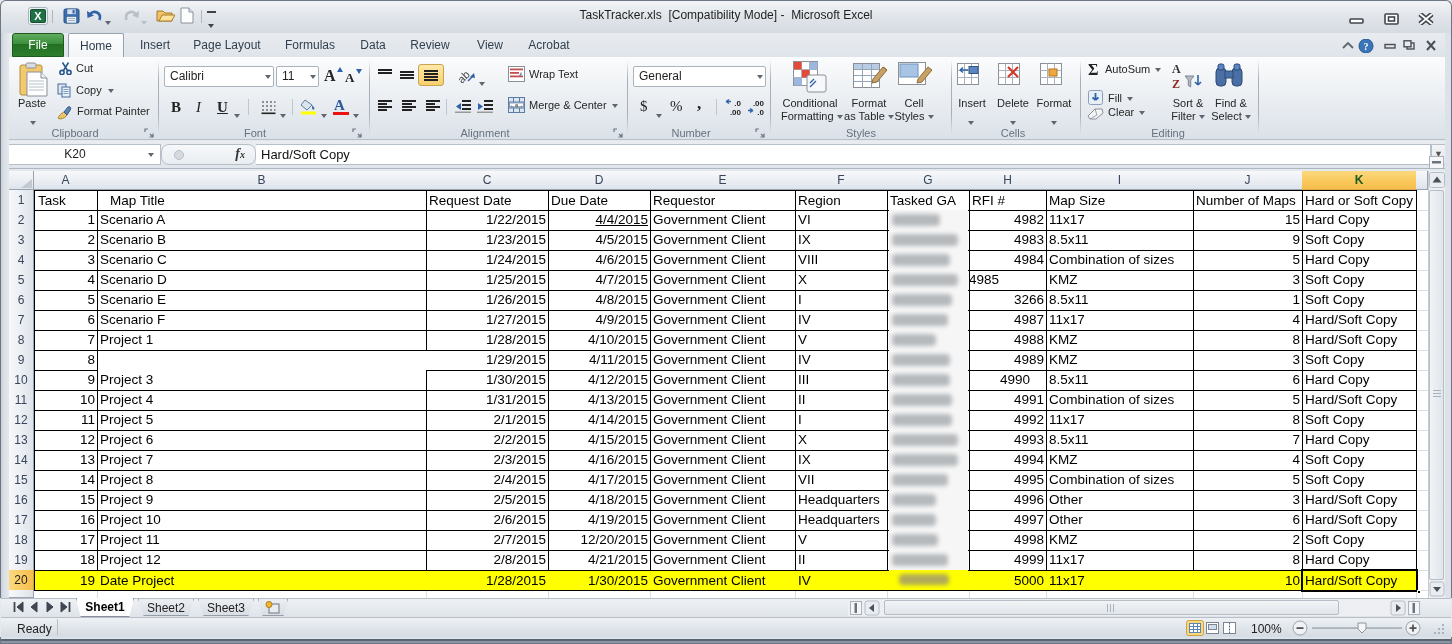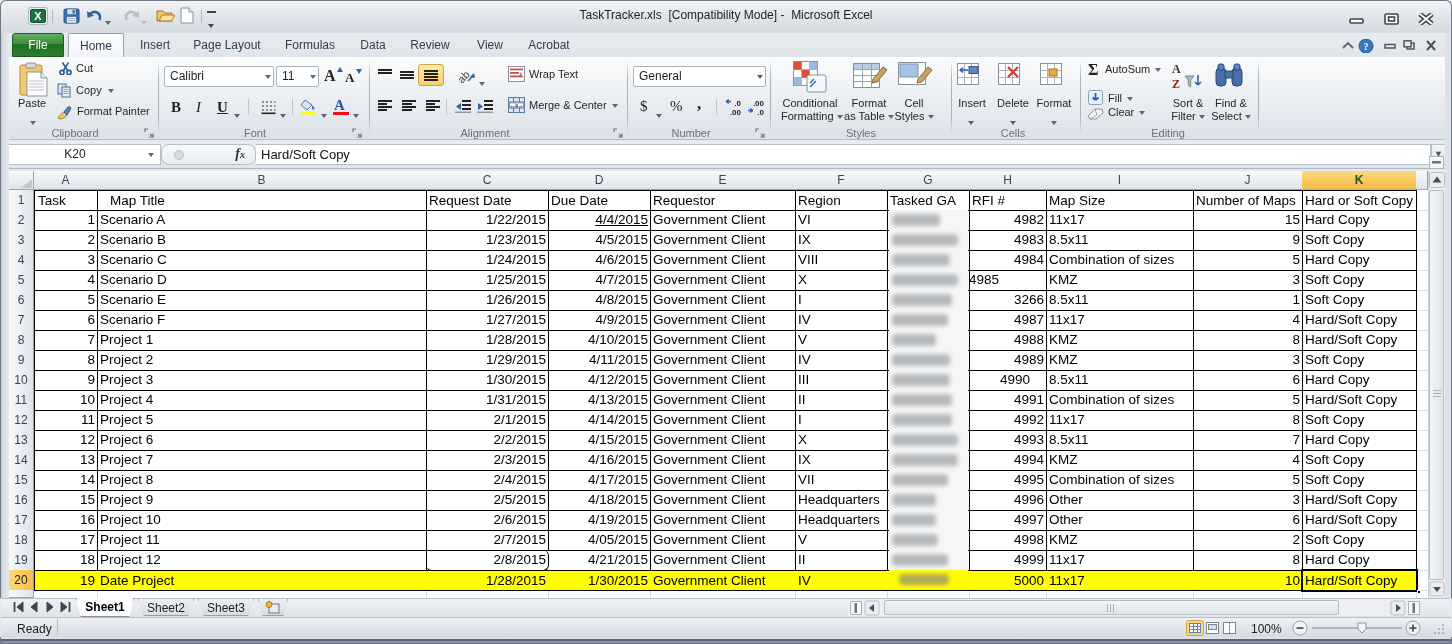--- a/index.html
+++ b/index.html
@@ -604,21 +604,20 @@
     <div class="cell" style="left:417px;top:159px;width:123px;height:21px;border-right:1px solid #000;border-bottom:1px solid #000;line-height:20px;text-align:right;padding-right:2px;">1/28/2015</div>
     <div class="cell" style="left:539px;top:159px;width:103px;height:21px;border-right:1px solid #000;border-bottom:1px solid #000;line-height:20px;text-align:right;padding-right:2px;">4/10/2015</div>
     <div class="cell" style="left:641px;top:159px;width:146px;height:21px;border-right:1px solid #000;border-bottom:1px solid #000;line-height:20px;text-align:left;padding-left:3px;">Government Client</div>
     <div class="cell" style="left:786px;top:159px;width:93px;height:21px;border-right:1px solid #000;border-bottom:1px solid #000;line-height:20px;text-align:left;padding-left:3px;">V</div>
     <div class="cell" style="left:878px;top:159px;width:83px;height:21px;border-right:1px solid #000;border-bottom:1px solid #000;line-height:20px;text-align:left;padding-left:3px;"></div>
     <div class="cell" style="left:960px;top:159px;width:78px;height:21px;border-right:1px solid #000;border-bottom:1px solid #000;line-height:20px;text-align:right;padding-right:2px;">4988</div>
     <div class="cell" style="left:1037px;top:159px;width:148px;height:21px;border-right:1px solid #000;border-bottom:1px solid #000;line-height:20px;text-align:left;padding-left:3px;">KMZ</div>
     <div class="cell" style="left:1184px;top:159px;width:110px;height:21px;border-right:1px solid #000;border-bottom:1px solid #000;line-height:20px;text-align:right;padding-right:2px;">8</div>
     <div class="cell" style="left:1293px;top:159px;width:115px;height:21px;border-right:1px solid #000;border-bottom:1px solid #000;line-height:20px;text-align:left;padding-left:3px;">Hard/Soft Copy</div>
     <div class="cell" style="left:25px;top:179px;width:64px;height:21px;border-right:1px solid #000;border-bottom:1px solid #000;line-height:20px;text-align:right;padding-right:2px;border-left:1px solid #000;">8</div>
-    <div class="cell" style="left:88px;top:179px;width:330px;height:21px;border-right:1px solid #000;border-bottom:1px solid #000;line-height:20px;text-align:left;padding-left:3px;">Project 2</div>
     <div class="cell" style="left:417px;top:179px;width:123px;height:21px;border-right:1px solid #000;border-bottom:1px solid #000;line-height:20px;text-align:right;padding-right:2px;">1/29/2015</div>
     <div class="cell" style="left:539px;top:179px;width:103px;height:21px;border-right:1px solid #000;border-bottom:1px solid #000;line-height:20px;text-align:right;padding-right:2px;">4/11/2015</div>
     <div class="cell" style="left:641px;top:179px;width:146px;height:21px;border-right:1px solid #000;border-bottom:1px solid #000;line-height:20px;text-align:left;padding-left:3px;">Government Client</div>
     <div class="cell" style="left:786px;top:179px;width:93px;height:21px;border-right:1px solid #000;border-bottom:1px solid #000;line-height:20px;text-align:left;padding-left:3px;">IV</div>
     <div class="cell" style="left:878px;top:179px;width:83px;height:21px;border-right:1px solid #000;border-bottom:1px solid #000;line-height:20px;text-align:left;padding-left:3px;"></div>
     <div class="cell" style="left:960px;top:179px;width:78px;height:21px;border-right:1px solid #000;border-bottom:1px solid #000;line-height:20px;text-align:right;padding-right:2px;">4989</div>
     <div class="cell" style="left:1037px;top:179px;width:148px;height:21px;border-right:1px solid #000;border-bottom:1px solid #000;line-height:20px;text-align:left;padding-left:3px;">KMZ</div>
     <div class="cell" style="left:1184px;top:179px;width:110px;height:21px;border-right:1px solid #000;border-bottom:1px solid #000;line-height:20px;text-align:right;padding-right:2px;">3</div>
     <div class="cell" style="left:1293px;top:179px;width:115px;height:21px;border-right:1px solid #000;border-bottom:1px solid #000;line-height:20px;text-align:left;padding-left:3px;">Soft Copy</div>
     <div class="cell" style="left:25px;top:199px;width:64px;height:21px;border-right:1px solid #000;border-bottom:1px solid #000;line-height:20px;text-align:right;padding-right:2px;border-left:1px solid #000;">9</div>
@@ -705,31 +704,31 @@
     <div class="cell" style="left:641px;top:339px;width:146px;height:21px;border-right:1px solid #000;border-bottom:1px solid #000;line-height:20px;text-align:left;padding-left:3px;">Government Client</div>
     <div class="cell" style="left:786px;top:339px;width:93px;height:21px;border-right:1px solid #000;border-bottom:1px solid #000;line-height:20px;text-align:left;padding-left:3px;">Headquarters</div>
     <div class="cell" style="left:878px;top:339px;width:83px;height:21px;border-right:1px solid #000;border-bottom:1px solid #000;line-height:20px;text-align:left;padding-left:3px;"></div>
     <div class="cell" style="left:960px;top:339px;width:78px;height:21px;border-right:1px solid #000;border-bottom:1px solid #000;line-height:20px;text-align:right;padding-right:2px;">4997</div>
     <div class="cell" style="left:1037px;top:339px;width:148px;height:21px;border-right:1px solid #000;border-bottom:1px solid #000;line-height:20px;text-align:left;padding-left:3px;">Other</div>
     <div class="cell" style="left:1184px;top:339px;width:110px;height:21px;border-right:1px solid #000;border-bottom:1px solid #000;line-height:20px;text-align:right;padding-right:2px;">6</div>
     <div class="cell" style="left:1293px;top:339px;width:115px;height:21px;border-right:1px solid #000;border-bottom:1px solid #000;line-height:20px;text-align:left;padding-left:3px;">Hard/Soft Copy</div>
     <div class="cell" style="left:25px;top:359px;width:64px;height:21px;border-right:1px solid #000;border-bottom:1px solid #000;line-height:20px;text-align:right;padding-right:2px;border-left:1px solid #000;">17</div>
     <div class="cell" style="left:88px;top:359px;width:330px;height:21px;border-right:1px solid #000;border-bottom:1px solid #000;line-height:20px;text-align:left;padding-left:3px;">Project 11</div>
     <div class="cell" style="left:417px;top:359px;width:123px;height:21px;border-right:1px solid #000;border-bottom:1px solid #000;line-height:20px;text-align:right;padding-right:2px;">2/7/2015</div>
-    <div class="cell" style="left:539px;top:359px;width:103px;height:21px;border-right:1px solid #000;border-bottom:1px solid #000;line-height:20px;text-align:right;padding-right:2px;">4/05/2015</div>
+    <div class="cell" style="left:539px;top:359px;width:103px;height:21px;border-right:1px solid #000;border-bottom:1px solid #000;line-height:20px;text-align:right;padding-right:2px;">12/20/2015</div>
     <div class="cell" style="left:641px;top:359px;width:146px;height:21px;border-right:1px solid #000;border-bottom:1px solid #000;line-height:20px;text-align:left;padding-left:3px;">Government Client</div>
     <div class="cell" style="left:786px;top:359px;width:93px;height:21px;border-right:1px solid #000;border-bottom:1px solid #000;line-height:20px;text-align:left;padding-left:3px;">V</div>
     <div class="cell" style="left:878px;top:359px;width:83px;height:21px;border-right:1px solid #000;border-bottom:1px solid #000;line-height:20px;text-align:left;padding-left:3px;"></div>
     <div class="cell" style="left:960px;top:359px;width:78px;height:21px;border-right:1px solid #000;border-bottom:1px solid #000;line-height:20px;text-align:right;padding-right:2px;">4998</div>
     <div class="cell" style="left:1037px;top:359px;width:148px;height:21px;border-right:1px solid #000;border-bottom:1px solid #000;line-height:20px;text-align:left;padding-left:3px;">KMZ</div>
     <div class="cell" style="left:1184px;top:359px;width:110px;height:21px;border-right:1px solid #000;border-bottom:1px solid #000;line-height:20px;text-align:right;padding-right:2px;">2</div>
     <div class="cell" style="left:1293px;top:359px;width:115px;height:21px;border-right:1px solid #000;border-bottom:1px solid #000;line-height:20px;text-align:left;padding-left:3px;">Soft Copy</div>
     <div class="cell" style="left:25px;top:379px;width:64px;height:21px;border-right:1px solid #000;border-bottom:1px solid #000;line-height:20px;text-align:right;padding-right:2px;border-left:1px solid #000;">18</div>
     <div class="cell" style="left:88px;top:379px;width:330px;height:21px;border-right:1px solid #000;border-bottom:1px solid #000;line-height:20px;text-align:left;padding-left:3px;">Project 12</div>
-    <div class="cell" style="left:417px;top:379px;width:123px;height:21px;border-right:1px solid #000;border-bottom:1px solid #000;line-height:20px;text-align:right;padding-right:2px;border-radius:6px;">2/8/2015</div>
+    <div class="cell" style="left:417px;top:379px;width:123px;height:21px;border-right:1px solid #000;border-bottom:1px solid #000;line-height:20px;text-align:right;padding-right:2px;">2/8/2015</div>
     <div class="cell" style="left:539px;top:379px;width:103px;height:21px;border-right:1px solid #000;border-bottom:1px solid #000;line-height:20px;text-align:right;padding-right:2px;">4/21/2015</div>
     <div class="cell" style="left:641px;top:379px;width:146px;height:21px;border-right:1px solid #000;border-bottom:1px solid #000;line-height:20px;text-align:left;padding-left:3px;">Government Client</div>
     <div class="cell" style="left:786px;top:379px;width:93px;height:21px;border-right:1px solid #000;border-bottom:1px solid #000;line-height:20px;text-align:left;padding-left:3px;">II</div>
     <div class="cell" style="left:878px;top:379px;width:83px;height:21px;border-right:1px solid #000;border-bottom:1px solid #000;line-height:20px;text-align:left;padding-left:3px;"></div>
     <div class="cell" style="left:960px;top:379px;width:78px;height:21px;border-right:1px solid #000;border-bottom:1px solid #000;line-height:20px;text-align:right;padding-right:2px;">4999</div>
     <div class="cell" style="left:1037px;top:379px;width:148px;height:21px;border-right:1px solid #000;border-bottom:1px solid #000;line-height:20px;text-align:left;padding-left:3px;">11x17</div>
     <div class="cell" style="left:1184px;top:379px;width:110px;height:21px;border-right:1px solid #000;border-bottom:1px solid #000;line-height:20px;text-align:right;padding-right:2px;">8</div>
     <div class="cell" style="left:1293px;top:379px;width:115px;height:21px;border-right:1px solid #000;border-bottom:1px solid #000;line-height:20px;text-align:left;padding-left:3px;">Hard Copy</div>
     <div class="cell" style="left:25px;top:399px;width:64px;height:21px;border-right:1px solid #000;border-bottom:1px solid #000;line-height:20px;text-align:right;padding-right:2px;background:#ffff00;border-left:1px solid #000;border-top:1px solid #000;height:21px;line-height:19px;">19</div>
     <div class="cell" style="left:88px;top:399px;width:330px;height:21px;border-right:1px solid #000;border-bottom:1px solid #000;line-height:20px;text-align:left;padding-left:3px;background:#ffff00;border-top:1px solid #000;height:21px;line-height:19px;">Date Project</div>

